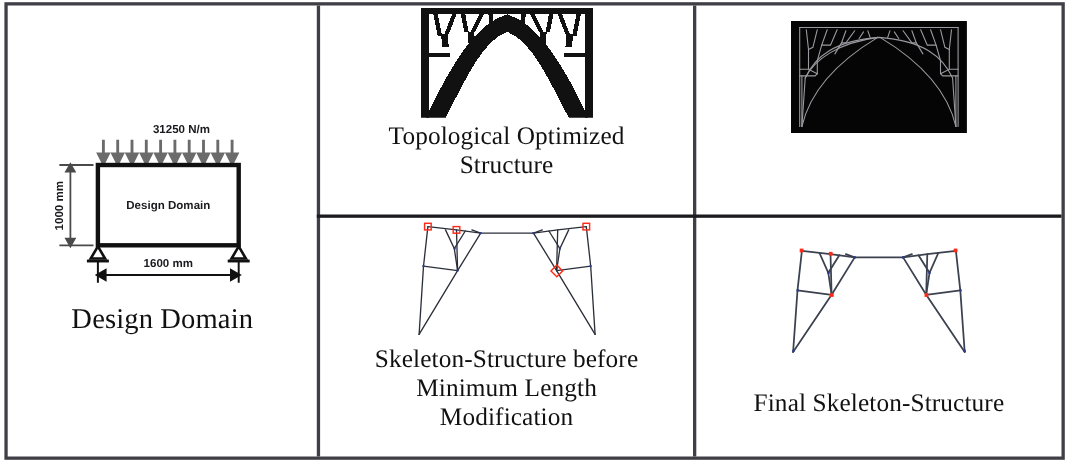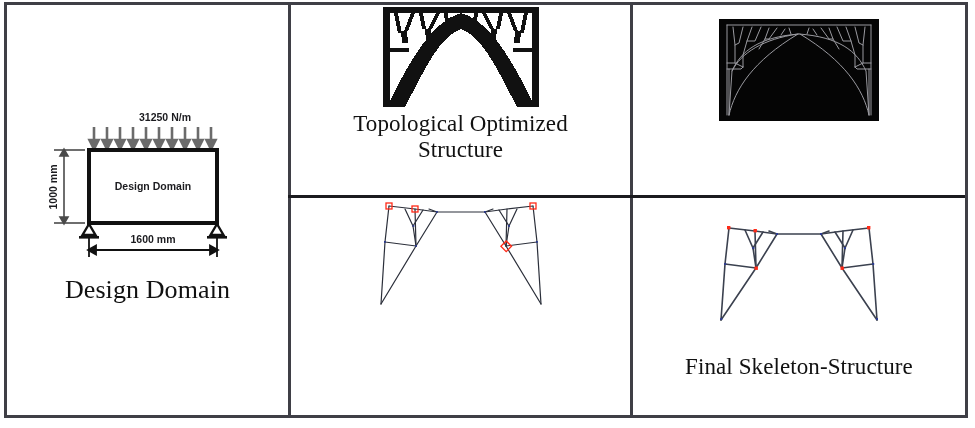--- a/index.html
+++ b/index.html
@@ -320,20 +320,23 @@
         <g fill="#2b3a8f">
           <rect x="41.5" y="25" width="1.8" height="1.8"></rect>
           <rect x="137" y="25" width="1.8" height="1.8"></rect>
           <rect x="44" y="45" width="1.8" height="1.8"></rect>
           <rect x="13" y="41" width="1.8" height="1.8"></rect>
           <rect x="165" y="41" width="1.8" height="1.8"></rect>
           <rect x="65" y="11" width="1.8" height="1.8"></rect>
           <rect x="113" y="11" width="1.8" height="1.8"></rect>
         </g>
       </svg>
+      <div class="cell-caption cap-skeleton-pre">Skeleton-Structure before
+Minimum Length
+Modification</div>
     </div>
 
     <div class="cell" id="cell-skeleton-final">
       <svg class="pic" id="skeleton-final-pic" width="180" height="110" viewBox="0 0 180 110">
         <rect x="0" y="0" width="180" height="110" fill="#ffffff"></rect>
         <g stroke="#3b414f" stroke-width="1.6" fill="none" stroke-linecap="round">
           <path d="M 20 8 L 46 11 L 68 14 L 112 14 L 134 11 L 160 8"></path>
           <path d="M 20 8 L 16 44 L 12 100"></path>
           <path d="M 160 8 L 164 44 L 168 100"></path>
           <path d="M 46 11 L 47 48"></path>

